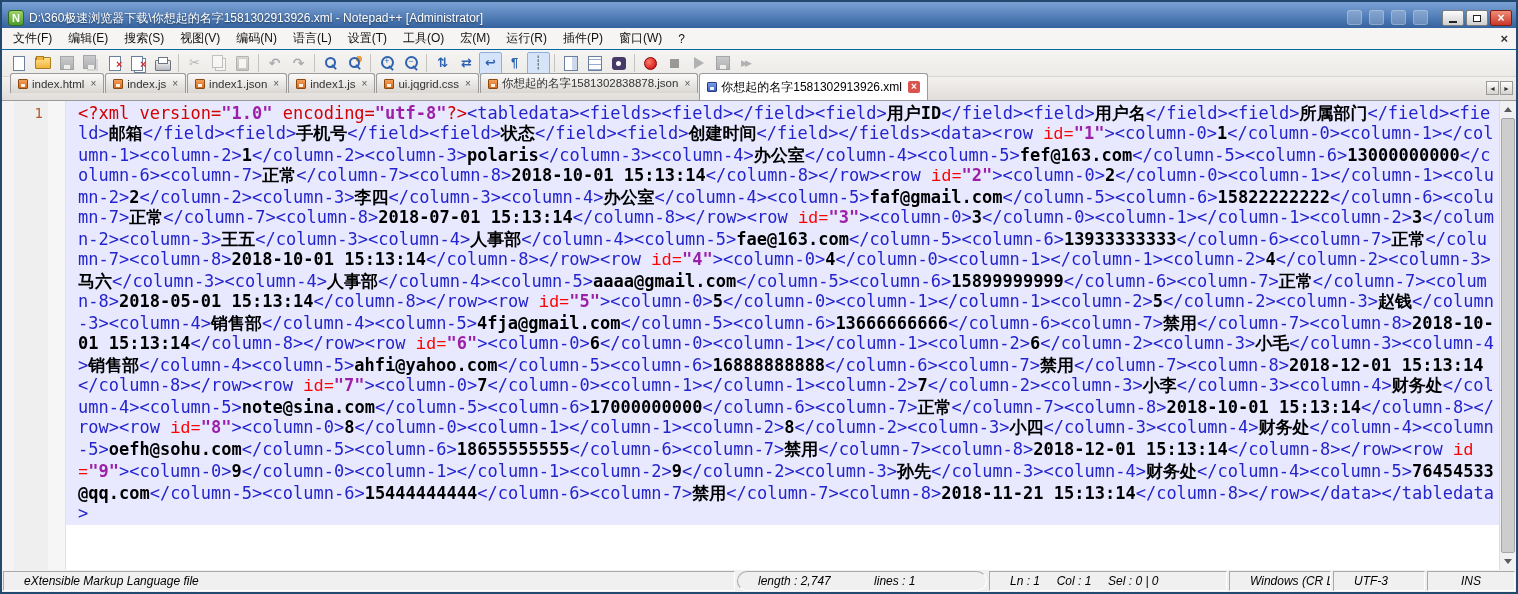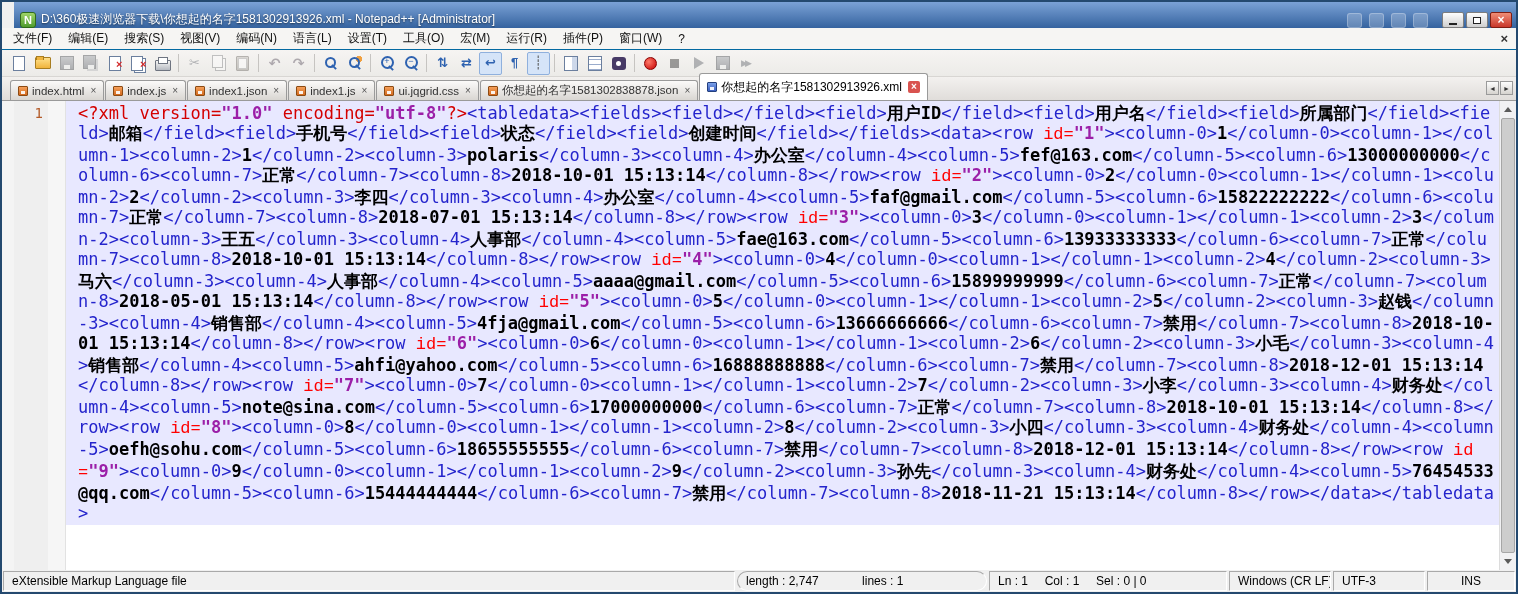--- a/index.html
+++ b/index.html
@@ -3,22 +3,22 @@
 <meta charset="utf-8">
 <style>
   *{margin:0;padding:0;box-sizing:border-box;}
   html,body{width:1518px;height:594px;overflow:hidden;}
   body{font-family:"Liberation Sans","DejaVu Sans",sans-serif;background:#6b6b6b;}
 
   .window{width:1518px;height:594px;display:flex;flex-direction:column;
     border:2px solid #24496f;background:#f0f0f0;}
 
   
-  .titlebar{height:26px;flex:0 0 26px;display:flex;align-items:flex-end;padding:0 4px;
-    background:linear-gradient(var(--c-titlebar_top),var(--c-titlebar_bottom));color:#fff;margin-left:12px;}
+  .titlebar{height:26px;flex:0 0 26px;display:flex;align-items:flex-start;padding:8px 4px;
+    background:linear-gradient(var(--c-titlebar_top),var(--c-titlebar_bottom));color:#fff;}
   .app-icon{width:16px;height:16px;border-radius:3px;margin:0 5px 0 2px;
     background:linear-gradient(#9fd468,#4f9c2e);border:1px solid #2f6b1a;
     color:#fff;font-size:11px;font-weight:bold;text-align:center;line-height:14px;}
   .app-icon::before{content:"N";}
   .title{font-size:12px;white-space:nowrap;overflow:hidden;text-shadow:0 1px 2px rgba(0,0,0,.55);}
   .ghost-icons{margin-left:auto;display:flex;gap:7px;margin-right:14px;}
   .ghost{width:15px;height:15px;border-radius:3px;background:rgba(255,255,255,.22);
     box-shadow:inset 0 0 0 1px rgba(255,255,255,.25);}
   .win-btns{display:flex;gap:2px;}
   .win-btn{width:22px;height:16px;display:flex;align-items:center;justify-content:center;
@@ -93,21 +93,21 @@
   .k-record .ic::before{content:"";width:11px;height:11px;border-radius:50%;
     background:radial-gradient(circle at 35% 35%,#ff7a6a,#c40000);border:1px solid #8a0000;}
   .k-stop .ic::before{content:"";width:9px;height:9px;background:#222;}
   .k-play .ic::before{content:"";width:0;height:0;border-left:10px solid #2e62b0;
     border-top:6px solid transparent;border-bottom:6px solid transparent;}
   .k-playmulti .ic::before{content:"▶▶";font-size:9px;letter-spacing:-3px;color:#2e62b0;padding-right:3px;}
 
   
   .tabbar{height:24px;flex:0 0 24px;background:linear-gradient(#f3f1ef,#e0ddda);
     border-bottom:1px solid #9a9a9a;display:flex;align-items:flex-end;padding:0 26px 0 8px;position:relative;}
-  .tab-items{display:flex;align-items:flex-end;margin-top:30px;}
+  .tab-items{display:flex;align-items:flex-start;margin-top:30px;}
   .tab{display:flex;align-items:center;gap:4px;height:20px;padding:0 7px;margin-right:1px;
     border:1px solid #9a9a9a;border-bottom:none;border-radius:3px 3px 0 0;
     background:linear-gradient(#fbfaf9,#d9d6d2);font-size:11.5px;color:#333;white-space:nowrap;}
   .tab.active{background:#fff;height:27px;color:#000;font-size:12px;position:relative;z-index:2;}
   .ticon{width:10px;height:10px;border-radius:1px;position:relative;}
   .ticon.modified{background:linear-gradient(#f5a05a,#d2691e);border:1px solid #8c4a12;}
   .ticon.saved{background:linear-gradient(#7aa0e8,#3a5fc0);border:1px solid #24407e;}
   .ticon::after{content:"";position:absolute;left:2px;bottom:1px;width:4px;height:3px;background:#fff;opacity:.9;}
   .tclose{font-size:10px;line-height:11px;color:#555;margin-left:2px;}
   .tab.active .tclose{color:#fff;background:#d9534f;width:12px;height:12px;text-align:center;
@@ -134,21 +134,21 @@
   .x-txt{color:var(--c-txt);font-weight:bold;}
   .vscroll{flex:0 0 17px;background:#f1f1f3;border-left:1px solid #dcdcdc;display:flex;flex-direction:column;}
   .sb-arrow{height:17px;display:flex;align-items:center;justify-content:center;}
   .tri-up{width:0;height:0;border-left:4px solid transparent;border-right:4px solid transparent;border-bottom:5px solid #5a5a5a;}
   .tri-down{width:0;height:0;border-left:4px solid transparent;border-right:4px solid transparent;border-top:5px solid #5a5a5a;}
   .sb-thumb{flex:1;margin:0 1px;background:#cdcdcd;border:1px solid #a6a6a6;border-radius:2px;}
 
   
   .statusbar{height:22px;flex:0 0 22px;background:#f0f0f0;display:flex;font-size:12px;color:#000;padding:1px;}
   .sb-sec{border:1px solid;border-color:#a9a9a9 #ffffff #ffffff #a9a9a9;display:flex;align-items:center;
-    padding:0 8px;margin-right:2px;white-space:pre;overflow:hidden;}
+    padding:0 20px;margin-right:2px;white-space:pre;overflow:hidden;font-style:italic;}
   .sb-doc{flex:1;}
   .sb-len{flex:0 0 250px;border-radius:10px;}
   .sb-pos{flex:0 0 238px;}
   .sb-eol{flex:0 0 102px;}
   .sb-enc{flex:0 0 92px;}
   .sb-ins{flex:0 0 88px;justify-content:center;margin-right:0;}
 </style>
 </head>
 <body>
 

